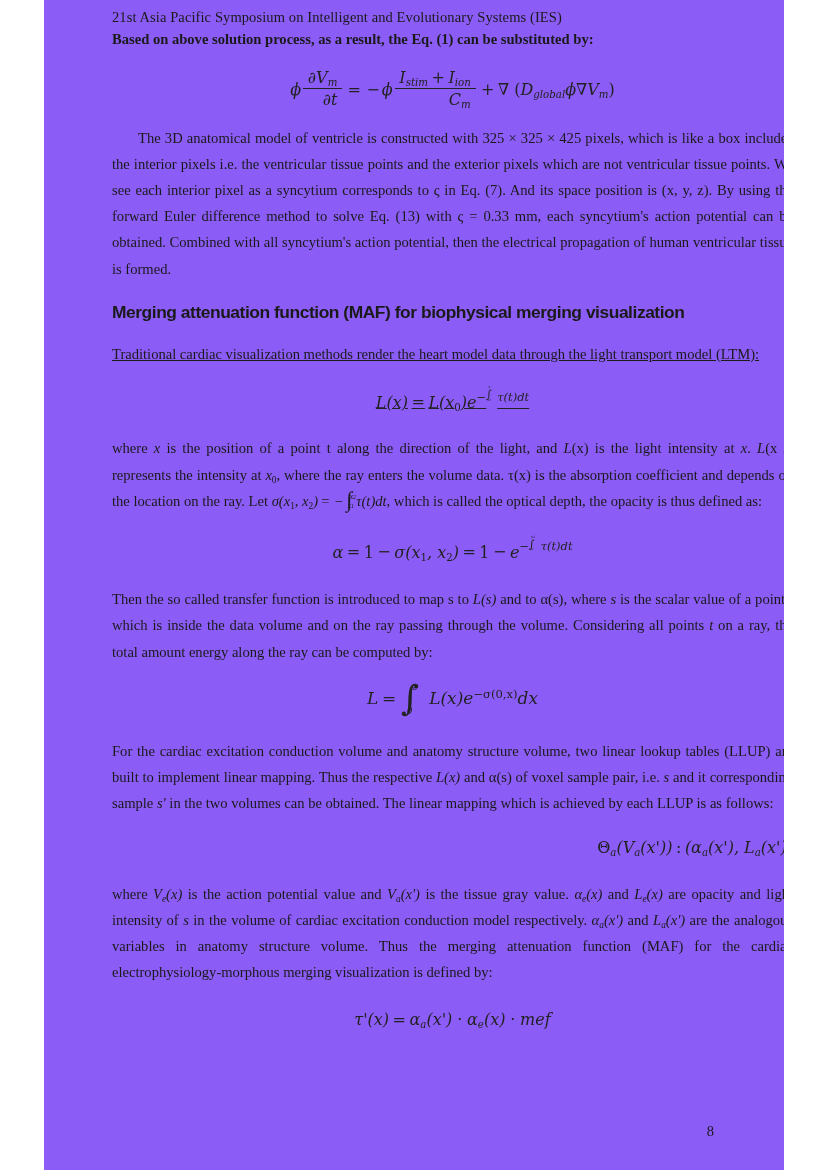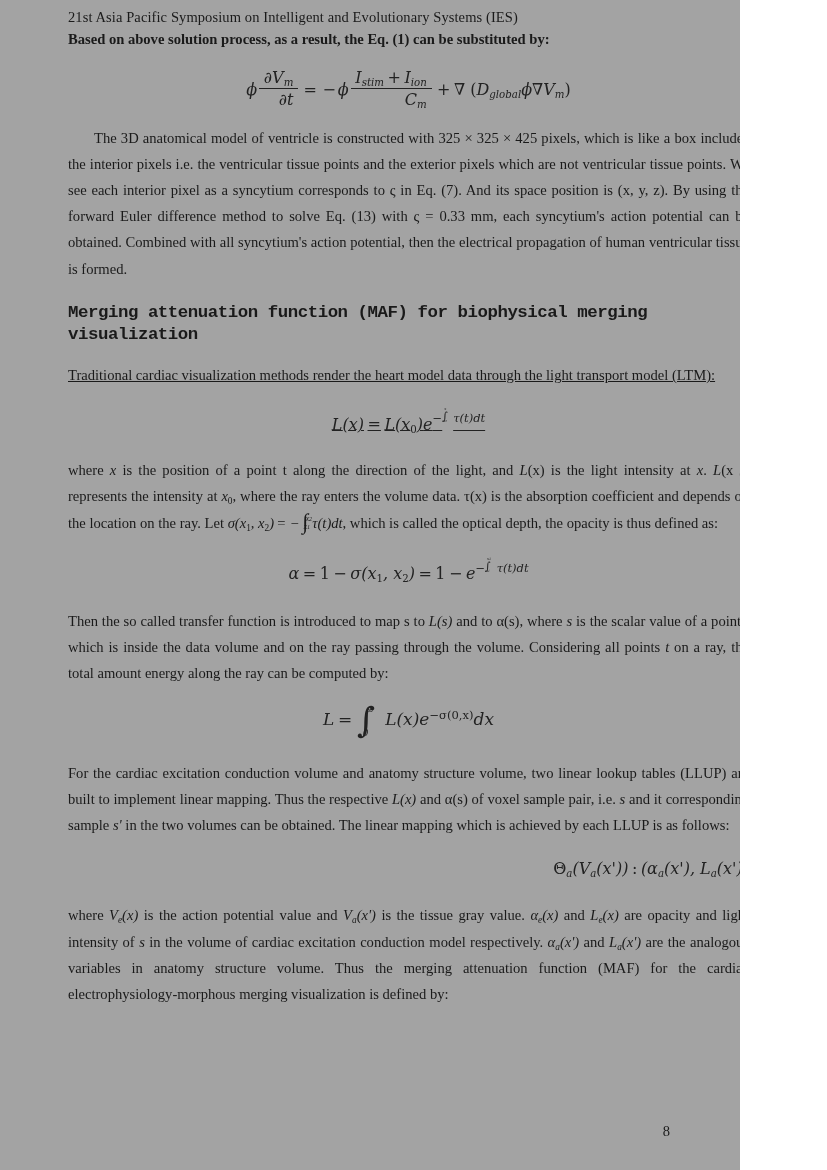--- a/index.html
+++ b/index.html
@@ -4,25 +4,26 @@
 <style>
   html, body {
     margin: 0;
     padding: 0;
     background: #ffffff;
   }
   .page {
     position: relative;
     width: 740px;
     height: 1170px;
-    background: #a3a3a3;
+    background: #8b5cf6;
     font-family: "Liberation Serif", "DejaVu Serif", serif;
     color: #1a1a1a;
     box-sizing: border-box;
     overflow: hidden;
+    margin-left: 44px;
   }
   .content {
     position: absolute;
     left: 68px;
     top: 0;
     width: 681px;
   }
 
   .running-head {
     font-size: 14.5px;
@@ -36,21 +37,21 @@
     line-height: 26.2px;
     text-align: justify;
     margin: 0;
     letter-spacing: -0.01px;
   }
   p.body.indent { text-indent: 26px; }
 
   .gap-before-intro { margin-top: 41px; font-weight: bold; }
 
   h2.section {
-    font-family: Liberation Mono, monospace;
+    font-family: Liberation Sans, sans-serif;
     font-size: 17.4px;
     font-weight: bold;
     line-height: 1.25;
     margin: 0;
     letter-spacing: -0.45px;
   }
 
   
   .eq {
     text-align: center;
@@ -174,17 +175,20 @@
 
 
     <div class="eq" style="margin-top:21px;margin-bottom:24px;text-align:right;">
       <span class="mup">Θ</span><sub>a</sub><span class="mi">(V</span><sub>a</sub><span class="mi">(x'))</span><span class="op">:</span><span class="mi">(α</span><sub>a</sub><span class="mi">(x'), L</span><sub>a</sub><span class="mi">(x'))</span>
     </div>
 
     <p class="body">
       <span>where </span><span class="mi"><span>V</span><sub>e</sub><span>(x)</span></span><span> is the action potential value and </span><span class="mi"><span>V</span><sub>a</sub><span>(x')</span></span><span> is the tissue gray value. </span><span class="mi"><span>α</span><sub>e</sub><span>(x)</span></span><span> and </span><span class="mi"><span>L</span><sub>e</sub><span>(x)</span></span><span> are opacity and light intensity of </span><span class="mi">s</span><span> in the volume of cardiac excitation conduction model respectively. </span><span class="mi"><span>α</span><sub>a</sub><span>(x')</span></span><span> and </span><span class="mi"><span>L</span><sub>a</sub><span>(x')</span></span><span> are the analogous variables in anatomy structure volume. Thus the merging attenuation function (MAF) for the cardiac electrophysiology-morphous merging visualization is defined by:</span>
     </p>
 
+    <div class="eq" style="margin-top:25px;">
+      <span class="mi">τ'</span><span class="mi">(x)</span><span class="op">=</span><span class="mi">α</span><sub>a</sub><span class="mi">(x')</span><span class="opn" style="padding:0 .3em;">·</span><span class="mi">α</span><sub>e</sub><span class="mi">(x)</span><span class="opn" style="padding:0 .3em;">·</span><span class="mi">mef</span>
+    </div>
 
   </div>
 
   <div class="page-number">8</div>
 </div>
 
 </body></html>

